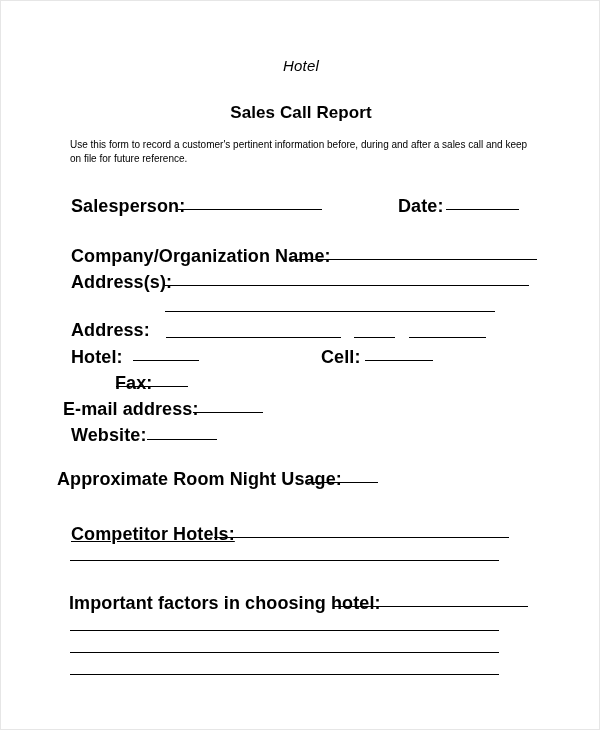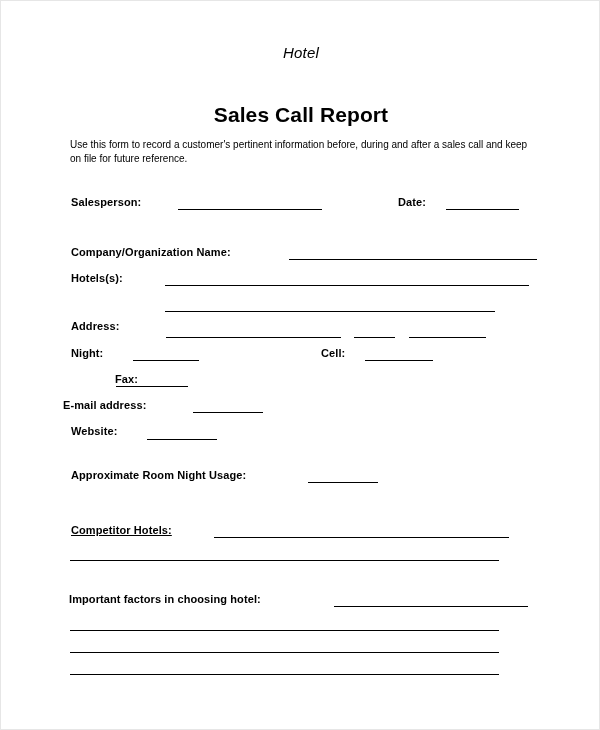--- a/index.html
+++ b/index.html
@@ -28,53 +28,53 @@
     left: 0;
     top: 0;
     width: 600px;
     height: 730px;
   }
 
   
   .doc-subtitle {
     position: absolute;
     left: 0;
-    top: 43px;
+    top: 56px;
     width: 600px;
     text-align: center;
     font-size: 15px;
     font-style: italic;
     font-weight: 400;
     letter-spacing: .2px;
   }
   .doc-title {
     position: absolute;
     left: 0;
     top: 102px;
     width: 600px;
     text-align: center;
-    font-size: 21px;
+    font-size: 17px;
     font-weight: bold;
     letter-spacing: .1px;
   }
   .doc-intro {
     position: absolute;
     left: 69px;
     top: 137px;
     width: 466px;
     font-size: 10px;
     line-height: 14px;
     font-weight: 400;
     text-align: left;
   }
 
   
   .field-label {
     position: absolute;
-    font-size: 11px;
+    font-size: 18px;
     font-weight: bold;
     white-space: nowrap;
     letter-spacing: .1px;
   }
   .rule {
     position: absolute;
     height: 0;
     border-bottom: 1.6px solid #000000;
   }
 </style>
@@ -92,46 +92,46 @@
 
     <div class="field-label" style="left:70px; top:195px;">Salesperson:</div>
     <div class="rule" style="left:177px; top:208px; width:144px;"></div>
 
     <div class="field-label" style="left:397px; top:195px;">Date:</div>
     <div class="rule" style="left:445px; top:208px; width:73px;"></div>
 
     <div class="field-label" style="left:70px; top:245px;">Company/Organization Name:</div>
     <div class="rule" style="left:288px; top:258px; width:248px;"></div>
 
-    <div class="field-label" style="left:70px; top:271px;">Hotels(s):</div>
+    <div class="field-label" style="left:70px; top:271px;">Address(s):</div>
     <div class="rule" style="left:164px; top:284px; width:364px;"></div>
 
     <div class="field-label" style="left:70px; top:296px;margin-top:23px;">Address:</div>
     <div class="rule" style="left:164px; top:310px; width:330px;"></div>
 
     <div class="rule" style="left:165px; top:336px; width:175px;"></div>
     <div class="rule" style="left:353px; top:336px; width:41px;"></div>
     <div class="rule" style="left:408px; top:336px; width:77px;"></div>
 
-    <div class="field-label" style="left:70px; top:346px;">Night:</div>
+    <div class="field-label" style="left:70px; top:346px;">Hotel:</div>
     <div class="rule" style="left:132px; top:359px; width:66px;"></div>
 
     <div class="field-label" style="left:320px; top:346px;">Cell:</div>
     <div class="rule" style="left:364px; top:359px; width:68px;"></div>
 
     <div class="field-label" style="left:70px; top:372px;padding-left:44px;">Fax:</div>
     <div class="rule" style="left:115px; top:385px; width:72px;"></div>
 
     <div class="field-label" style="left:62px; top:398px;">E-mail address:</div>
     <div class="rule" style="left:192px; top:411px; width:70px;"></div>
 
     <div class="field-label" style="left:70px; top:424px;">Website:</div>
     <div class="rule" style="left:146px; top:438px; width:70px;"></div>
 
-    <div class="field-label" style="left:70px; top:468px;">Approximate Room Night Usage:</div>
+    <div class="field-label" style="left:56px; top:468px;">Approximate Room Night Usage:</div>
     <div class="rule" style="left:307px; top:481px; width:70px;"></div>
 
     <div class="field-label" style="left:70px; top:523px;text-decoration:underline;">Competitor Hotels:</div>
     <div class="rule" style="left:213px; top:536px; width:295px;"></div>
     <div class="rule" style="left:69px; top:559px; width:429px;"></div>
 
     <div class="field-label" style="left:68px; top:592px;">Important factors in choosing hotel:</div>
     <div class="rule" style="left:333px; top:605px; width:194px;"></div>
     <div class="rule" style="left:69px; top:629px; width:429px;"></div>
     <div class="rule" style="left:69px; top:651px; width:429px;"></div>

